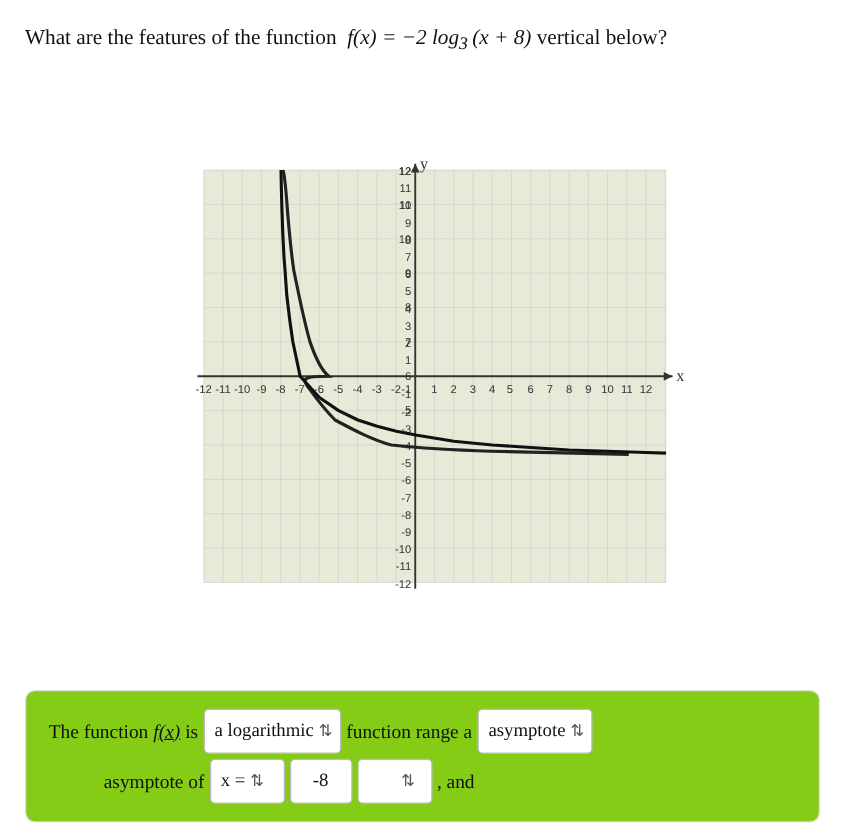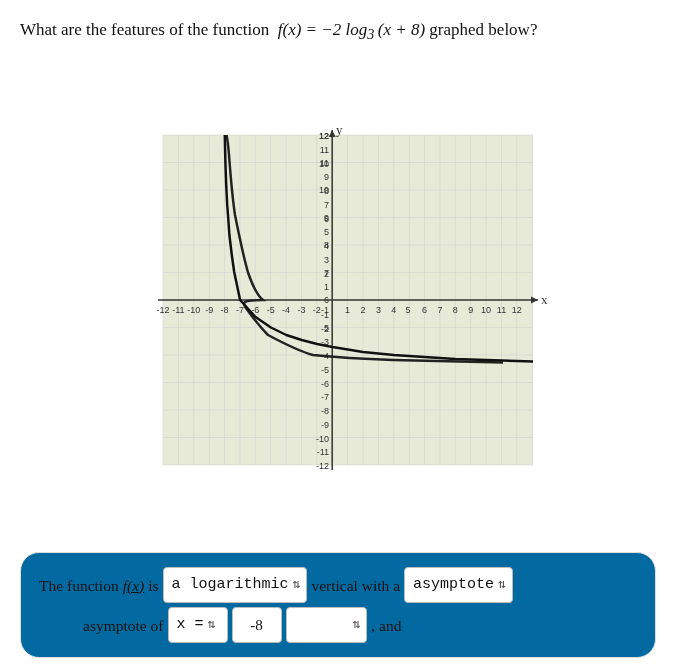--- a/index.html
+++ b/index.html
@@ -27,23 +27,23 @@
       flex: 1;
       display: flex;
       justify-content: center;
       align-items: center;
       position: relative;
     }
     svg.graph {
       display: block;
     }
     .answer-box {
-      background: #0369a1;
+      background: #84cc16;
       border: 1px solid #ddd;
-      border-radius: 19px;
+      border-radius: 8px;
       padding: 14px 18px 14px 18px;
       margin-top: 6px;
       font-size: 15.5px;
       line-height: 2;
       color: #111;
     }
     .answer-row {
       display: flex;
       align-items: center;
       flex-wrap: wrap;
@@ -52,21 +52,21 @@
     }
     .answer-row:last-child { margin-bottom: 0; margin-left: 44px; }
     .select-box {
       display: inline-flex;
       align-items: center;
       border: 1px solid #bbb;
       border-radius: 4px;
       background: #fff;
       padding: 2px 6px 2px 8px;
       font-size: 15px;
-      font-family: Liberation Mono, monospace;
+      font-family: Liberation Serif, serif;
       min-width: 60px;
       cursor: pointer;
       gap: 4px;
     }
     .select-box .chevron {
       font-size: 13px;
       color: #555;
     }
     .input-box {
       display: inline-block;
@@ -86,21 +86,21 @@
   </style>
 </head>
 <body>
 
 <div class="page">
   <div class="question">
     <span>What are the features of the function</span>
     <span style="font-style:italic; font-family: Georgia, serif; text-align: right;">
       &nbsp;<i>f</i>(<i>x</i>) = −2 log<sub>3</sub> (<i>x</i> + 8)
     </span>
-    <span>graphed below?</span>
+    <span>vertical below?</span>
   </div>
 
   <div class="graph-container">
     <svg class="graph" width="430" height="370" viewBox="-10 -10 430 370">
 
       <rect x="30" y="10" width="370" height="330" fill="#e8ead8"></rect>
 
       <g stroke="#ccc" stroke-width="0.5">
 
         <line x1="30" y1="10" x2="30" y2="340"></line>
@@ -270,21 +270,21 @@
 
   <div class="answer-box">
     <div class="answer-row">
       <span class="text-span">The function</span>
       <span class="text-span" style="font-style:italic;text-decoration:underline;"><i>f</i>(<i>x</i>)</span>
       <span class="text-span">is</span>
       <span class="select-box">
         <span>a logarithmic</span>
         <span class="chevron">⇅</span>
       </span>
-      <span class="text-span">vertical with a</span>
+      <span class="text-span">function range a</span>
       <span class="select-box">
         <span>asymptote</span>
         <span class="chevron">⇅</span>
       </span>
     </div>
     <div class="answer-row">
       <span class="text-span">asymptote of</span>
       <span class="select-box">
         <span>x =</span>
         <span class="chevron">⇅</span>

